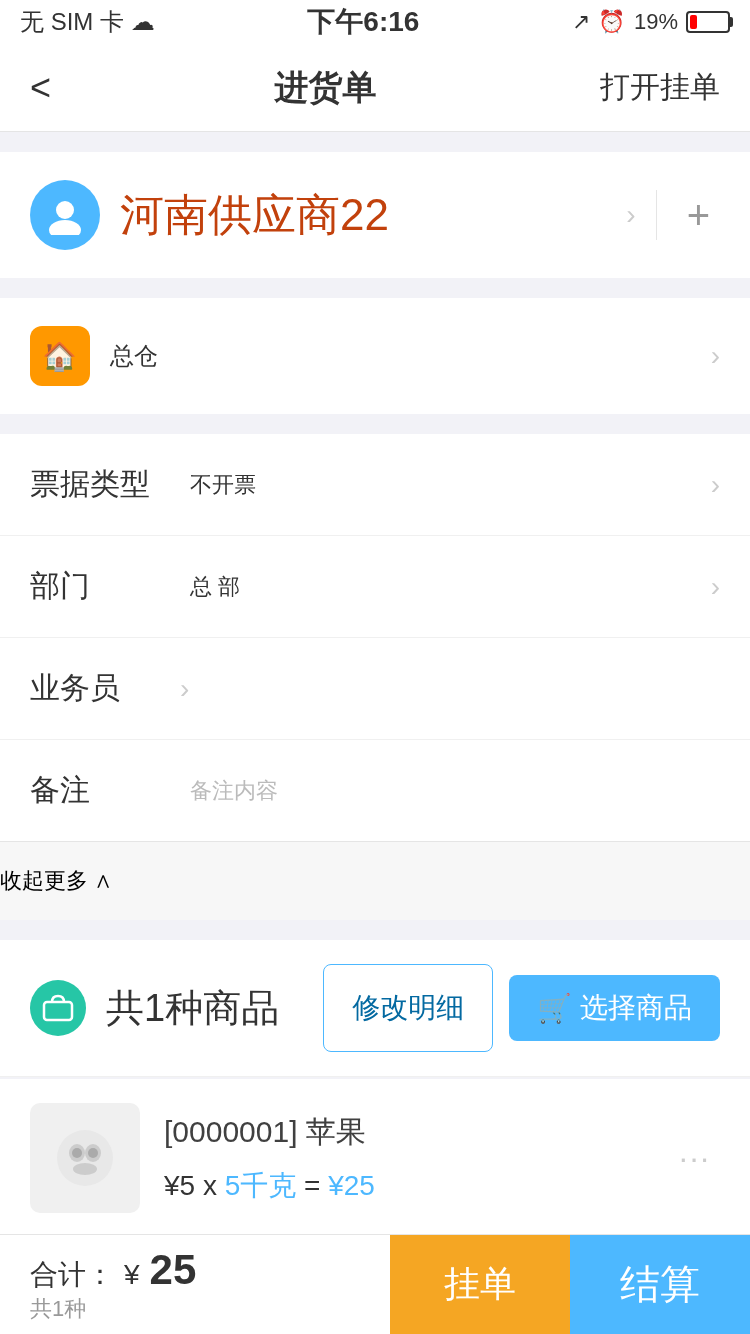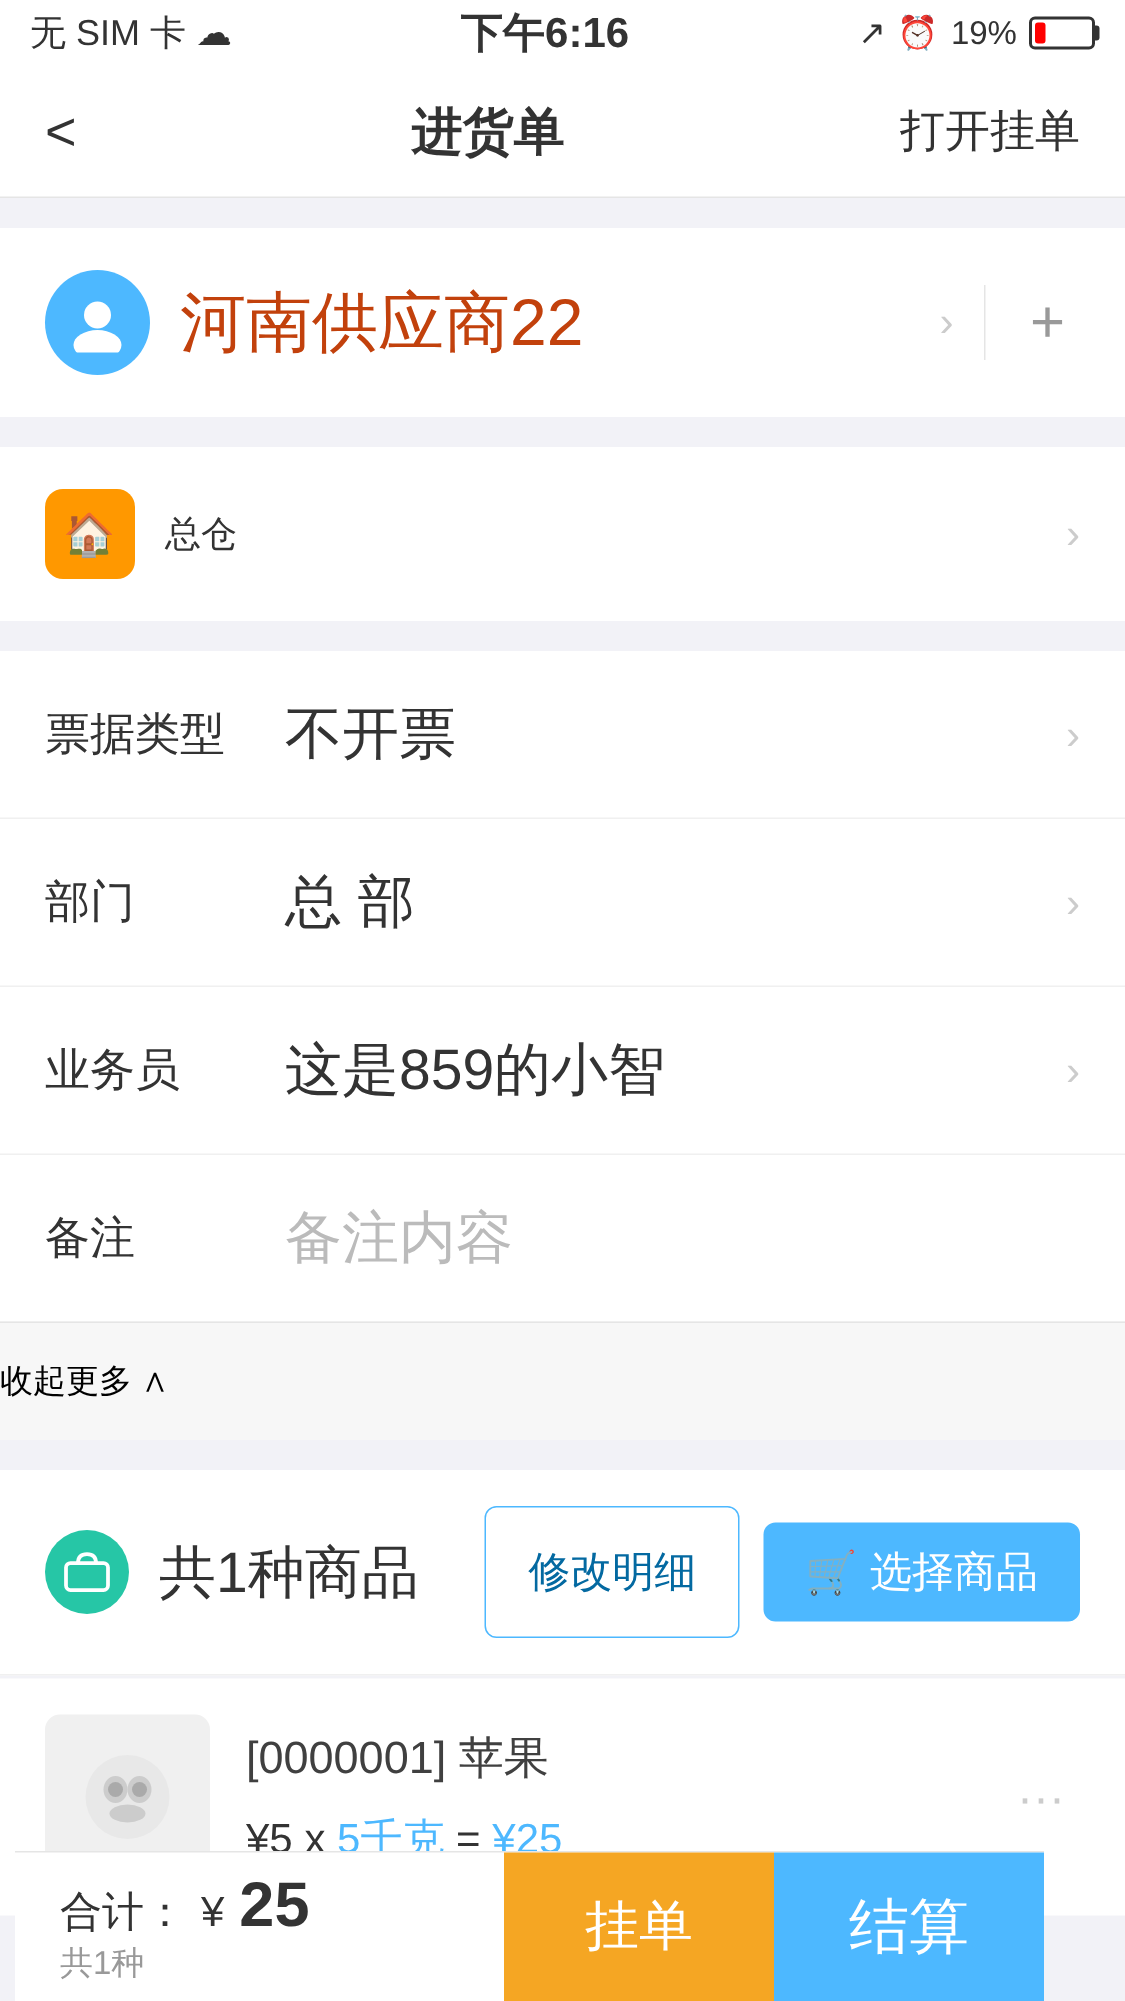--- a/index.html
+++ b/index.html
@@ -108,21 +108,21 @@
     }
     .form-row:last-child { border-bottom: none; }
     .form-key {
       font-size: 30px;
       color: #333;
       width: 140px;
       flex-shrink: 0;
     }
     .form-value {
       flex: 1;
-      font-size: 38px;
+      font-size: 22px;
       color: #333;
       margin-left: 20px;
     }
     .form-value.placeholder { color: #bbb; }
 
     
     .collapse-bar {
       background: #f7f7f7;
       text-align: left;
       padding: 24px 0;
@@ -185,27 +185,26 @@
     .product-info { flex: 1; }
     .product-name { font-size: 30px; color: #404040; margin-bottom: 14px; }
     .product-price { font-size: 28px; color: #333; }
     .price-blue { color: #4db8ff; }
     .product-more { font-size: 32px; color: #ccc; padding: 10px; }
 
     
     .bottom-bar {
       position: fixed;
       bottom: 0;
-      width: 686px;
+      width: 750px;
       height: 100px;
       display: flex;
       align-items: center;
       background: #fff;
       border-top: 1px solid #e5e5e5;
-      margin-left: 10px;
     }
     .total-section {
       flex: 1;
       padding: 0 30px;
       display: flex;
       flex-direction: column;
       justify-content: center;
     }
     .total-label { font-size: 28px; color: #333; display: flex; align-items: baseline; gap: 10px; }
     .total-amount { font-size: 42px; font-weight: 600; color: #333; }
@@ -289,21 +288,20 @@
   </div>
 
   <div class="form-row">
     <span class="form-key">部门</span>
     <span class="form-value">总 部</span>
     <span class="chevron">›</span>
   </div>
 
   <div class="form-row">
     <span class="form-key">业务员</span>
-    <span class="form-value">这是859的小智</span>
     <span class="chevron">›</span>
   </div>
 
   <div class="form-row">
     <span class="form-key">备注</span>
     <span class="form-value placeholder">备注内容</span>
   </div>
 </div>
 
 <div class="collapse-bar">收起更多 ∧</div>

